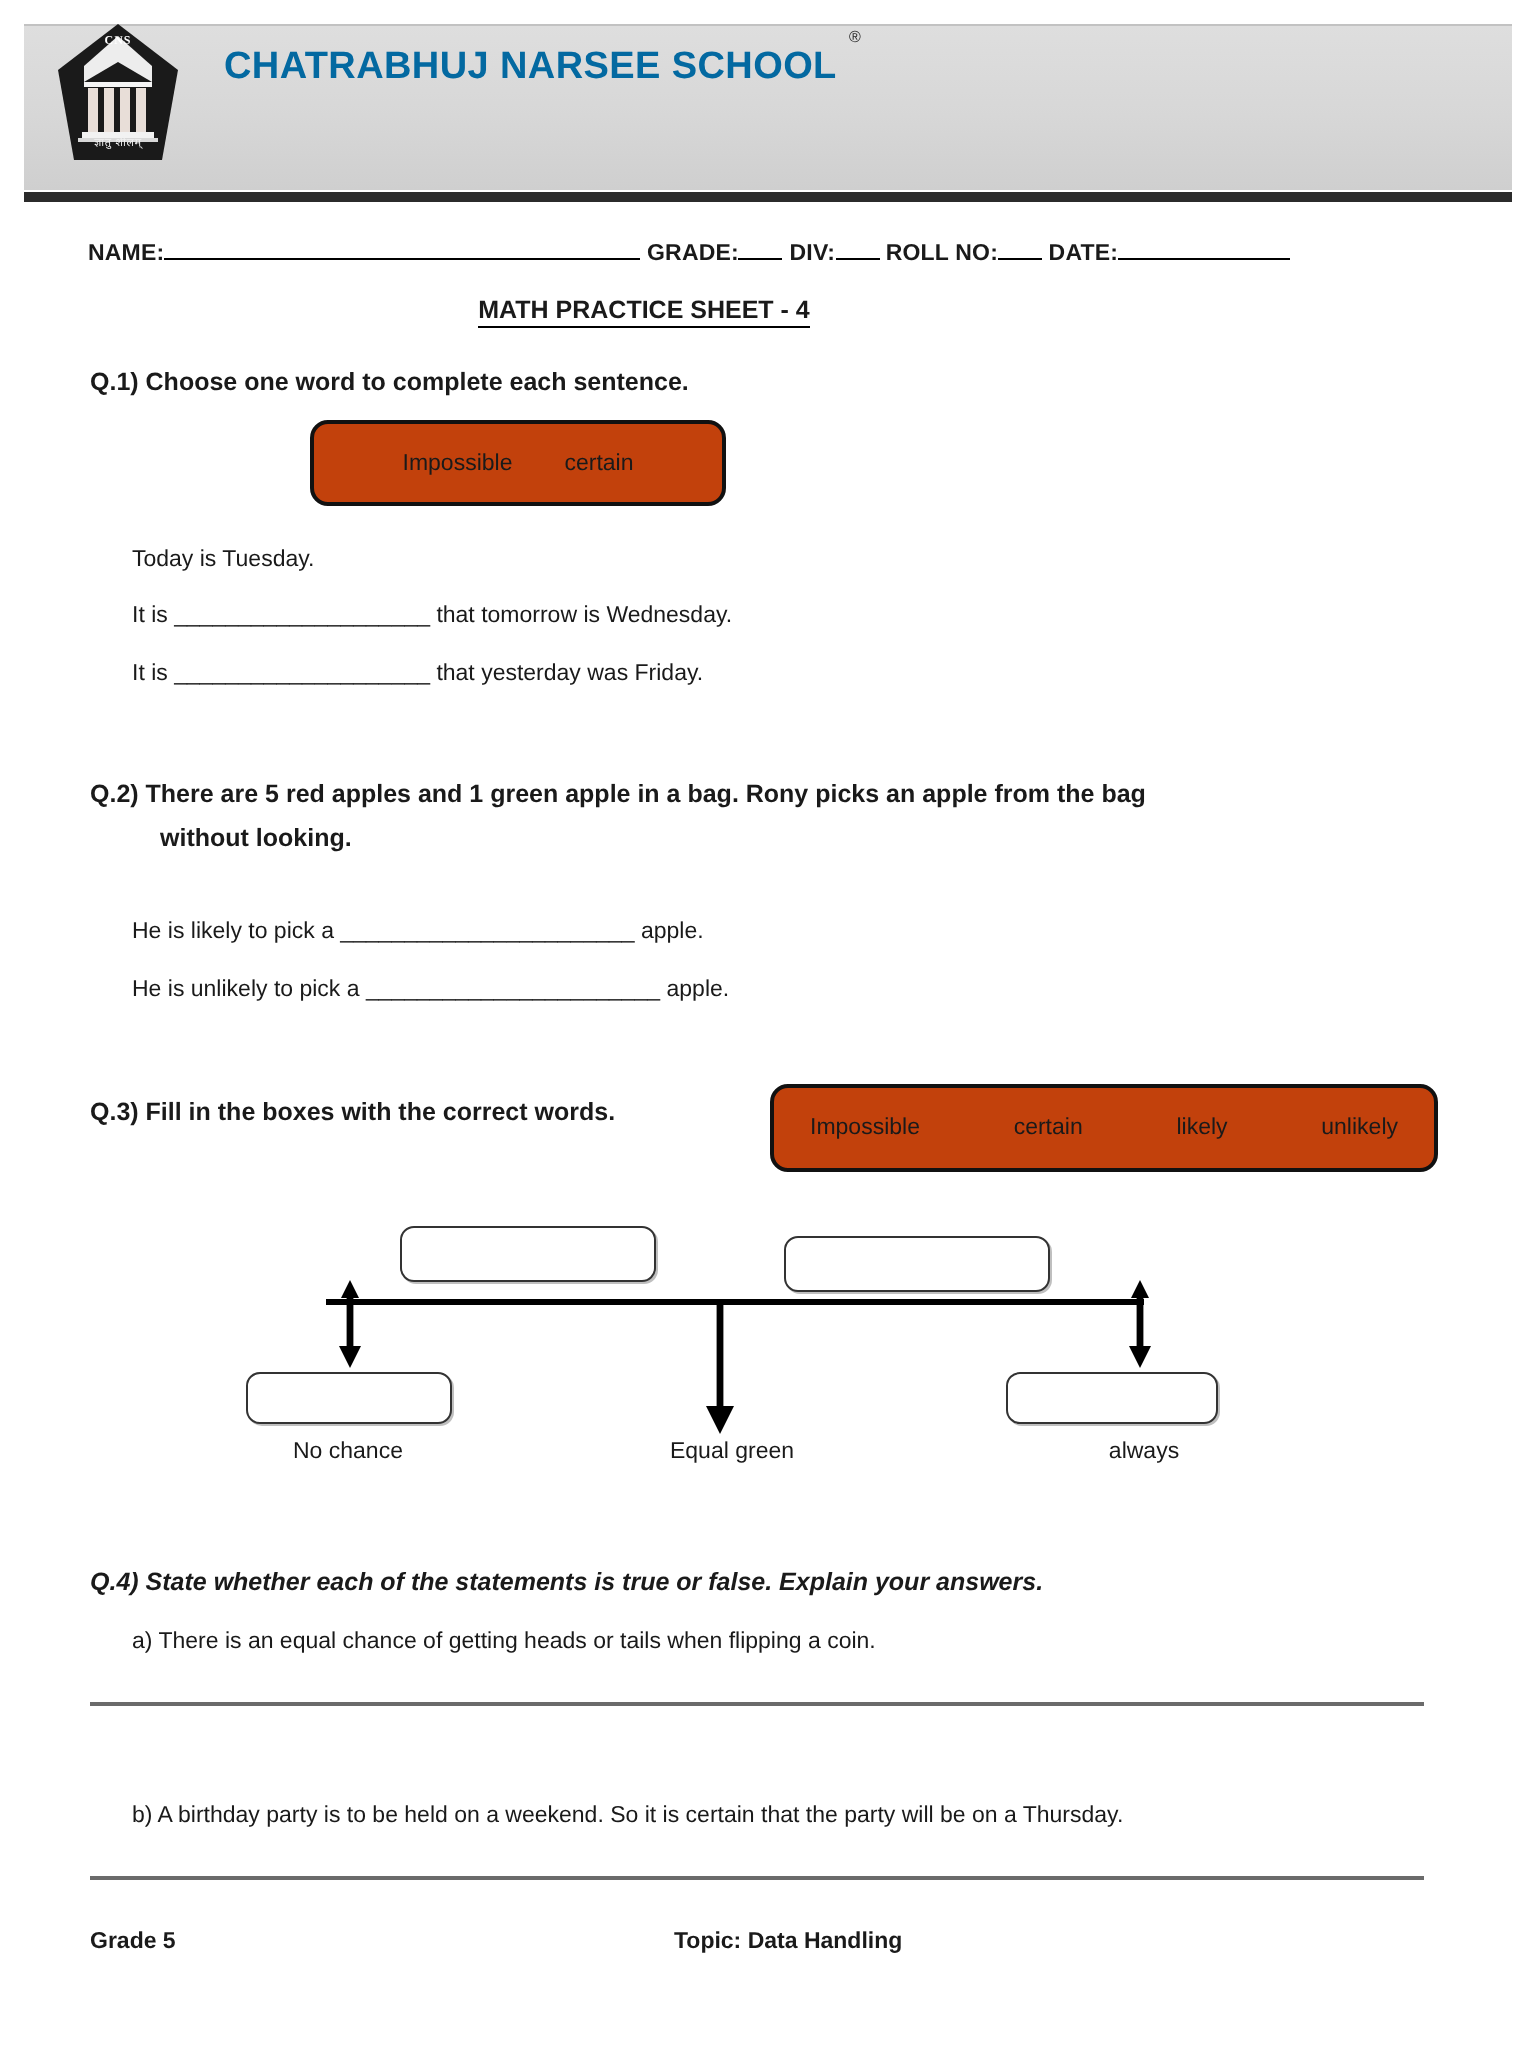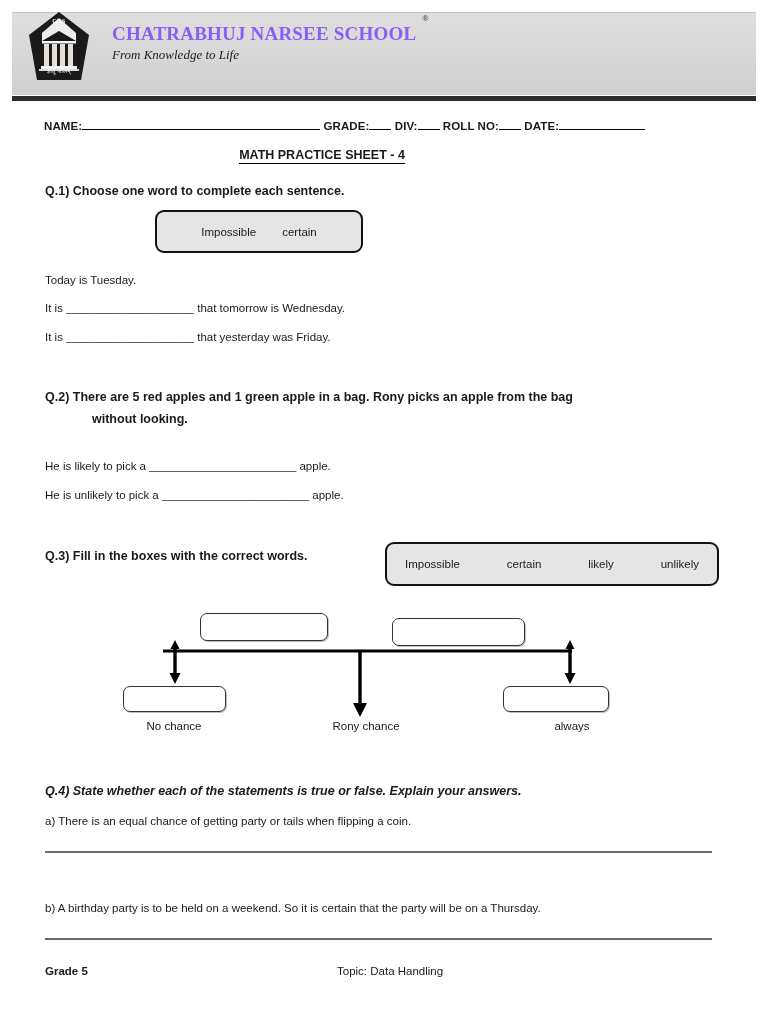--- a/index.html
+++ b/index.html
@@ -83,25 +83,25 @@
     color: #1e1e1e;
     letter-spacing: .15px;
     line-height: 1.25;
   }
   .school-name-row {
     position: relative;
     display: inline-block;
     margin-top: 1px;
   }
   .school-name {
-    font-family: Liberation Serif, serif;
+    font-family: Liberation Sans, sans-serif;
     font-size: 19px;
     font-weight: bold;
     letter-spacing: .2px;
-    color: #8b5cf6;
+    color: #0369a1;
   }
   .reg-mark {
     position: absolute;
     top: -9px;
     right: -12px;
     font-size: 8px;
     color: #2a2a2a;
   }
   .school-tag {
     font-family: "Liberation Serif", serif;
@@ -152,28 +152,29 @@
     position: absolute;
     font-size: 12.5px;
     font-weight: bold;
     line-height: 1.5;
   }
   .body-line {
     position: absolute;
     font-size: 11.5px;
     line-height: 1.5;
     white-space: nowrap;
+    margin-left: 21px;
   }
 
   
   .wordbank {
     position: absolute;
     border: 2px solid #111;
     border-radius: 9px;
-    background: #e5e5e5;
+    background: #c2410c;
     box-sizing: border-box;
     display: flex;
     align-items: center;
   }
   .wordbank .w {
     font-size: 11.5px;
     text-align: center;
   }
 
   #wordbank-1 {
@@ -249,21 +250,21 @@
     left: 45px;
     top: 965px;
     font-size: 11.5px;
     font-weight: bold;
   }
   .footer-mid {
     position: absolute;
     left: 337px;
     top: 965px;
     font-size: 11.5px;
-    font-weight: normal;
+    font-weight: bold;
   }
 </style>
 </head>
 <body>
 
 <div class="header-band"></div>
 <div class="header-rule"></div>
 
 <div class="logo">
   <svg class="logo-shield" viewBox="0 0 62 70">
@@ -280,21 +281,20 @@
   </svg>
   <div class="logo-cns">CNS</div>
   <div class="logo-hindi">ज्ञातु शीलम्</div>
 </div>
 
 <div class="school-block">
   <div class="school-name-row">
     <span class="school-name">CHATRABHUJ NARSEE SCHOOL</span>
     <span class="reg-mark">®</span>
   </div>
-  <div class="school-tag">From Knowledge to Life</div>
 </div>
 
 <div class="id-line">
   <span>NAME:</span><span class="fill fill-name"></span>
   <span>GRADE:</span><span class="fill fill-short"></span>
   <span>DIV:</span><span class="fill fill-short"></span>
   <span>ROLL NO:</span><span class="fill fill-short"></span>
   <span>DATE:</span><span class="fill fill-date"></span>
 </div>
 
@@ -307,21 +307,21 @@
 <div class="wordbank" id="wordbank-1">
   <span class="w">Impossible</span>
   <span class="w">certain</span>
 </div>
 
 <div class="body-line" style="left:45px; top:272px;">Today is Tuesday.</div>
 <div class="body-line" style="left:45px; top:300px;">It is ____________________ that tomorrow is Wednesday.</div>
 <div class="body-line" style="left:45px; top:329px;">It is ____________________ that yesterday was Friday.</div>
 
 <div class="q-head" style="left:45px; top:388px;">Q.2) There are 5 red apples and 1 green apple in a bag. Rony picks an apple from the bag</div>
-<div class="q-head" style="left:92px; top:410px;">without looking.</div>
+<div class="q-head" style="left:80px; top:410px;">without looking.</div>
 
 <div class="body-line" style="left:45px; top:458px;">He is likely to pick a _______________________ apple.</div>
 <div class="body-line" style="left:45px; top:487px;">He is unlikely to pick a _______________________ apple.</div>
 
 <div class="q-head" style="left:45px; top:547px;">Q.3) Fill in the boxes with the correct words.</div>
 
 <div class="wordbank" id="wordbank-3">
   <span class="w">Impossible</span>
   <span class="w">certain</span>
   <span class="w">likely</span>
@@ -344,26 +344,26 @@
     <polygon points="570,40 565.5,49 574.5,49" fill="#000"></polygon>
     <polygon points="570,84 564.5,73 575.5,73" fill="#000"></polygon>
   </svg>
 
   <div class="dbox" id="dbox-top-left"></div>
   <div class="dbox" id="dbox-top-right"></div>
   <div class="dbox" id="dbox-bot-left"></div>
   <div class="dbox" id="dbox-bot-right"></div>
 
   <div class="dlabel" id="dlabel-left">No chance</div>
-  <div class="dlabel" id="dlabel-middle">Rony chance</div>
+  <div class="dlabel" id="dlabel-middle">Equal green</div>
   <div class="dlabel" id="dlabel-right">always</div>
 </div>
 
 <div class="q-head" style="left:45px; top:782px;font-style:italic;">Q.4) State whether each of the statements is true or false. Explain your answers.</div>
 
-<div class="body-line" style="left:45px; top:813px;">a) There is an equal chance of getting party or tails when flipping a coin.</div>
+<div class="body-line" style="left:45px; top:813px;">a) There is an equal chance of getting heads or tails when flipping a coin.</div>
 <div class="answer-rule" style="top:851px;"></div>
 
 <div class="body-line" style="left:45px; top:900px;">b) A birthday party is to be held on a weekend. So it is certain that the party will be on a Thursday.</div>
 <div class="answer-rule" style="top:938px;"></div>
 
 <div class="footer-left">Grade 5</div>
 <div class="footer-mid">Topic: Data Handling</div>
 
 </body></html>

